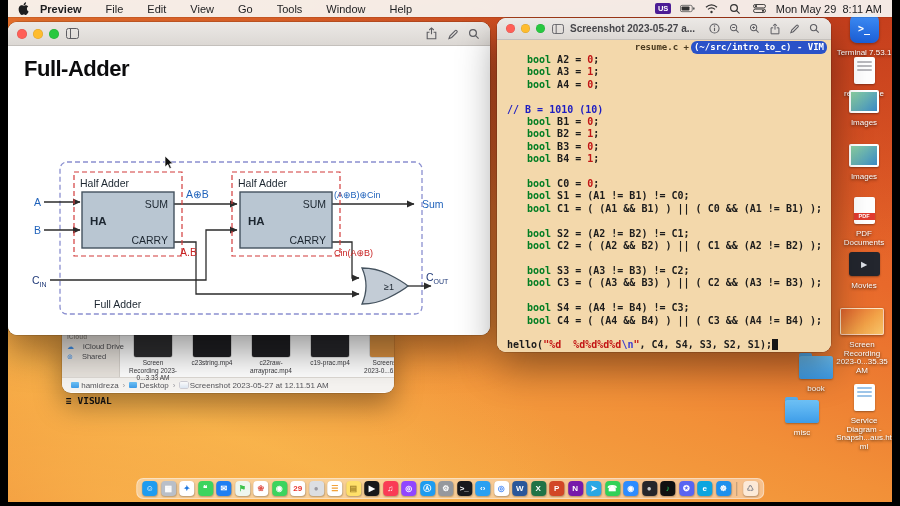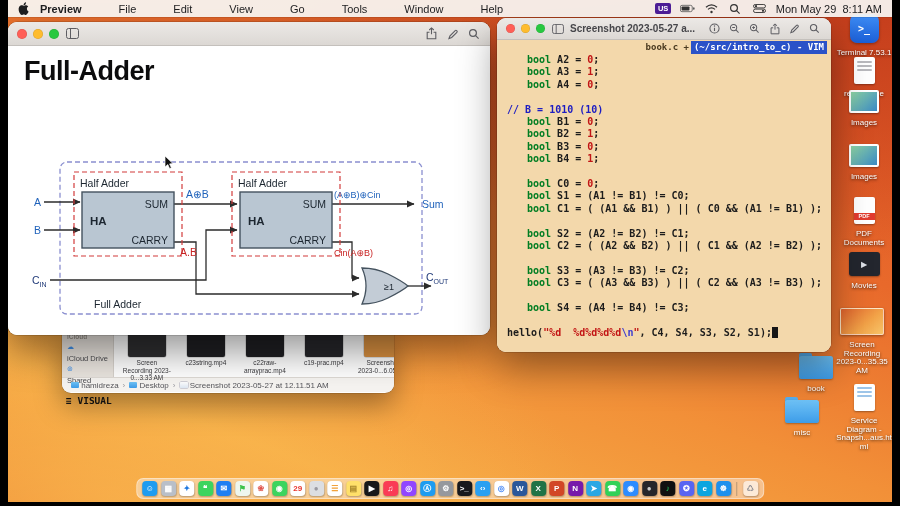--- a/index.html
+++ b/index.html
@@ -10,67 +10,67 @@
    radial-gradient(90% 70% at 12% 100%, rgba(255,200,90,.5), transparent 60%),
    radial-gradient(120% 95% at 95% 0%, #c43d1c 0%, rgba(196,61,28,0) 55%),
    linear-gradient(200deg,#dd5524 0%,#e8692b 35%,#f29038 60%,#f6aa45 82%,#ee8a34 100%);}
 
 .menu-bar{position:absolute;left:0;top:0;width:100%;height:17px;background:rgba(248,246,243,.93);
   display:flex;align-items:center;padding:0 10px;font-size:11px;color:#1d1d1f;z-index:10;
   box-shadow:0 .5px 0 rgba(0,0,0,.18);}
 .apple-wrap{display:flex;align-items:center;margin-right:11px;}
 .app-name{font-weight:bold;margin-right:0;}
 .menu-items{display:flex;align-items:center;}
-.menu-item{margin-left:13px;padding-left:24px;}
+.menu-item{padding-left:24px;}
 .menu-status{margin-left:auto;display:flex;align-items:center;gap:9px;}
 .kb-badge{font-size:7.5px;font-weight:bold;border-radius:2px;padding:1px 2.5px;background:#4c1d95;color:#fff;}
 .clock{font-size:11px;white-space:pre;}
 
 .window{position:absolute;border-radius:9px;overflow:hidden;background:#fff;
   box-shadow:0 16px 38px rgba(0,0,0,.42),0 0 0 .5px rgba(0,0,0,.25);}
 .titlebar{display:flex;align-items:center;gap:6px;background:linear-gradient(#ece9e6,#dcd8d4);
   border-bottom:1px solid #c4c0bc;padding:0 9px;}
 .lights{display:flex;gap:6px;align-items:center;}
 .light{width:10px;height:10px;border-radius:50%;box-shadow:inset 0 0 0 .5px rgba(0,0,0,.15);}
 .light.sm{width:9px;height:9px;}
 .l-red{background:#ff5f57;} .l-yel{background:#febc2e;} .l-grn{background:#28c840;}
 .win-title{color:#46464a;font-weight:bold;white-space:nowrap;overflow:hidden;}
 .tbi{display:flex;align-items:center;justify-content:center;color:#5d5d62;width:15px;height:15px;}
 .tb-spacer{flex:1;}
 
 .win-left{left:0;top:22px;width:482px;height:313px;z-index:3;}
 .win-left .titlebar{height:24px;}
 .win-left .win-title{font-size:11px;}
 .win-left .content{position:relative;height:289px;background:#fff;}
-.page-heading{position:absolute;left:16px;top:10px;font-size:27px;font-weight:bold;color:#0c0c0d;letter-spacing:-.5px;}
+.page-heading{position:absolute;left:16px;top:10px;font-size:22px;font-weight:bold;color:#0c0c0d;letter-spacing:-.5px;}
 .diagram{position:absolute;left:22px;top:110px;}
 .diagram .wire{stroke:#2b2b2b;stroke-width:1.3;fill:none;}
 .t-dark{fill:#1c2630;} .t-blue{fill:#1f62bb;} .t-red{fill:#c82323;} .t-navy{fill:#203a78;}
 .t-lg{font:bold 11.5px "Liberation Sans",sans-serif;}
 .t-md{font:10.5px "Liberation Sans",sans-serif;}
 .t-sm{font:9px "Liberation Sans",sans-serif;}
 .mouse-cursor{position:absolute;left:156px;top:110px;z-index:5;}
 
 .win-right{left:489px;top:18px;width:334px;height:334px;z-index:4;}
 .win-right .titlebar{height:22px;gap:5px;}
 .win-right .win-title{font-size:10px;}
 .code-wrap{height:312px;background:#f3d8ab;padding:1px 0 0 10px;overflow:hidden;}
 .vim-bar{display:flex;justify-content:flex-end;font:bold 9px/13px "DejaVu Sans Mono",monospace;color:#4a3a20;padding-right:4px;}
-.vim-chip{background:#2a52c8;color:#fff;padding:0 3px;margin-left:2px;}
+.vim-chip{background:#2a52c8;color:#fff;padding:0 3px;margin-left:2px;border-radius:6px;}
 .code-line{white-space:pre;font:bold 10px/12.4px "DejaVu Sans Mono",monospace;color:#1c1c1c;}
 .tok-p{color:#1c1c1c;} .tok-k{color:#007d22;padding-left:20px;} .tok-n{color:#c21414;}
 .tok-c{color:#1d1dc2;} .tok-s{color:#c21414;} .tok-e{color:#3b3bd0;}
 .tok-cur{background:#161616;color:#f3d8ab;}
 
 .finder{position:absolute;left:54px;top:330px;width:332px;height:63px;z-index:2;background:#fff;
   border-radius:0 0 9px 9px;box-shadow:0 12px 28px rgba(0,0,0,.35),0 0 0 .5px rgba(0,0,0,.2);overflow:hidden;}
 .finder-inner{display:flex;height:47px;}
 .finder-sidebar{width:58px;background:#e9e4de;border-right:1px solid #d6d1cb;padding:3px 5px;}
 .fs-header{font-size:6.5px;font-weight:bold;color:#98928a;margin-bottom:2px;}
-.fs-item{display:flex;align-items:flex-start;gap:2px;font-size:7.5px;color:#4a4a4e;line-height:10px;white-space:nowrap;flex-direction:column;}
+.fs-item{display:flex;align-items:flex-end;gap:9px;font-size:7.5px;color:#4a4a4e;line-height:10px;white-space:nowrap;}
 .fs-ic{color:#3f8fe8;font-size:7px;}
 .finder-main{flex:1;display:flex;gap:9px;padding:3px 8px 0;}
 .file{width:50px;text-align:center;}
 .file-thumb{width:38px;height:24px;margin:0 auto;border-radius:2px;box-shadow:0 0 0 .5px rgba(0,0,0,.25);}
 .file-name{font-size:6.5px;color:#3a3a3e;line-height:7.5px;margin-top:2px;}
 .finder-pathbar{height:15px;border-top:1px solid #ddd9d4;background:#f6f4f1;display:flex;align-items:center;
   padding:0 9px;font-size:8px;color:#55555a;gap:4px;white-space:nowrap;overflow:hidden;}
 .path-sep{color:#9a9aa0;}
 .pi{display:inline-block;width:8px;height:6px;border-radius:1px;background:linear-gradient(#6fc3f7,#3d9ce8);}
 .pi.file{background:linear-gradient(#fff,#dce6f2);box-shadow:0 0 0 .5px #aab;}
@@ -409,21 +409,21 @@
           </span>
         <span class="tbi">
             <svg width="11" height="11" viewBox="0 0 12 12">
               <circle cx="5" cy="5" r="3.4" fill="none" stroke="currentColor" stroke-width="1.2"></circle>
               <line x1="7.6" y1="7.6" x2="10.6" y2="10.6" stroke="currentColor" stroke-width="1.2"></line>
             </svg>
           </span>
       </div>
       <div class="code-wrap">
         <div class="vim-bar">
-          <span>book.c + </span>
+          <span>resume.c + </span>
           <span class="vim-chip">(~/src/intro_to_c) - VIM</span>
         </div>
         <div>
             <div class="code-line"><span class="tok-k">bool</span><span class="tok-p"> A2 = </span><span class="tok-n">0</span><span class="tok-p">;</span></div>
             <div class="code-line"><span class="tok-k">bool</span><span class="tok-p"> A3 = </span><span class="tok-n">1</span><span class="tok-p">;</span></div>
             <div class="code-line"><span class="tok-k">bool</span><span class="tok-p"> A4 = </span><span class="tok-n">0</span><span class="tok-p">;</span></div>
             <div class="code-line">&nbsp;</div>
             <div class="code-line"><span class="tok-c">// B = 1010 (10)</span></div>
             <div class="code-line"><span class="tok-k">bool</span><span class="tok-p"> B1 = </span><span class="tok-n">0</span><span class="tok-p">;</span></div>
             <div class="code-line"><span class="tok-k">bool</span><span class="tok-p"> B2 = </span><span class="tok-n">1</span><span class="tok-p">;</span></div>
@@ -434,20 +434,21 @@
             <div class="code-line"><span class="tok-k">bool</span><span class="tok-p"> S1 = (A1 != B1) != C0;</span></div>
             <div class="code-line"><span class="tok-k">bool</span><span class="tok-p"> C1 = ( (A1 &amp;&amp; B1) ) || ( C0 &amp;&amp; (A1 != B1) );</span></div>
             <div class="code-line">&nbsp;</div>
             <div class="code-line"><span class="tok-k">bool</span><span class="tok-p"> S2 = (A2 != B2) != C1;</span></div>
             <div class="code-line"><span class="tok-k">bool</span><span class="tok-p"> C2 = ( (A2 &amp;&amp; B2) ) || ( C1 &amp;&amp; (A2 != B2) );</span></div>
             <div class="code-line">&nbsp;</div>
             <div class="code-line"><span class="tok-k">bool</span><span class="tok-p"> S3 = (A3 != B3) != C2;</span></div>
             <div class="code-line"><span class="tok-k">bool</span><span class="tok-p"> C3 = ( (A3 &amp;&amp; B3) ) || ( C2 &amp;&amp; (A3 != B3) );</span></div>
             <div class="code-line">&nbsp;</div>
             <div class="code-line"><span class="tok-k">bool</span><span class="tok-p"> S4 = (A4 != B4) != C3;</span></div>
+            <div class="code-line"><span class="tok-k">bool</span><span class="tok-p"> C4 = ( (A4 &amp;&amp; B4) ) || ( C3 &amp;&amp; (A4 != B4) );</span></div>
             <div class="code-line">&nbsp;</div>
             <div class="code-line"><span class="tok-p">hello(</span><span class="tok-s">"%d  %d%d%d%d</span><span class="tok-e">\n</span><span class="tok-s">"</span><span class="tok-p">, C4, S4, S3, S2, S1);</span><span class="tok-cur"> </span></div>
           </div>
       </div>
     </div>
 
     <div class="dock">
       <div style="display:contents"><span class="dock-icon" style="background: rgb(30, 156, 240); color: rgb(255, 255, 255);">☺</span><span class="dock-icon" style="background: rgb(185, 191, 200); color: rgb(255, 255, 255);">▦</span><span class="dock-icon" style="background: rgb(255, 255, 255); color: rgb(30, 120, 224);">✦</span><span class="dock-icon" style="background: rgb(60, 212, 94); color: rgb(255, 255, 255);">❝</span><span class="dock-icon" style="background: rgb(31, 127, 242); color: rgb(255, 255, 255);">✉</span><span class="dock-icon" style="background: rgb(238, 246, 238); color: rgb(60, 194, 74);">⚑</span><span class="dock-icon" style="background: rgb(255, 255, 255); color: rgb(224, 86, 78);">❀</span><span class="dock-icon" style="background: rgb(60, 212, 94); color: rgb(255, 255, 255);">◉</span><span class="dock-icon" style="background: rgb(255, 255, 255); color: rgb(232, 54, 46);">29</span><span class="dock-icon" style="background: rgb(220, 222, 226); color: rgb(154, 154, 162);">●</span><span class="dock-icon" style="background: rgb(255, 255, 255); color: rgb(242, 163, 60);">☰</span><span class="dock-icon" style="background: rgb(255, 224, 106); color: rgb(168, 134, 42);">▤</span><span class="dock-icon" style="background: rgb(24, 24, 26); color: rgb(255, 255, 255);">▶</span><span class="dock-icon" style="background: rgb(250, 60, 85); color: rgb(255, 255, 255);">♫</span><span class="dock-icon" style="background: rgb(145, 70, 255); color: rgb(255, 255, 255);">◎</span><span class="dock-icon" style="background: rgb(30, 156, 240); color: rgb(255, 255, 255);">Ⓐ</span><span class="dock-icon" style="background: rgb(149, 152, 157); color: rgb(255, 255, 255);">⚙</span><span class="dock-icon" style="background: rgb(25, 25, 28); color: rgb(255, 255, 255);">&gt;_</span><span class="dock-icon" style="background: rgb(42, 160, 242); color: rgb(255, 255, 255);">‹›</span><span class="dock-icon" style="background: rgb(255, 255, 255); color: rgb(66, 133, 244);">◎</span><span class="dock-icon" style="background: rgb(43, 87, 154); color: rgb(255, 255, 255);">W</span><span class="dock-icon" style="background: rgb(33, 115, 70); color: rgb(255, 255, 255);">X</span><span class="dock-icon" style="background: rgb(210, 71, 38); color: rgb(255, 255, 255);">P</span><span class="dock-icon" style="background: rgb(119, 25, 170); color: rgb(255, 255, 255);">N</span><span class="dock-icon" style="background: rgb(42, 167, 228); color: rgb(255, 255, 255);">➤</span><span class="dock-icon" style="background: rgb(49, 209, 88); color: rgb(255, 255, 255);">☎</span><span class="dock-icon" style="background: rgb(45, 140, 255); color: rgb(255, 255, 255);">◉</span><span class="dock-icon" style="background: rgb(38, 38, 42); color: rgb(204, 204, 204);">●</span><span class="dock-icon" style="background: rgb(16, 16, 16); color: rgb(30, 215, 96);">♪</span><span class="dock-icon" style="background: rgb(88, 101, 242); color: rgb(255, 255, 255);">✪</span><span class="dock-icon" style="background: rgb(12, 165, 224); color: rgb(255, 255, 255);">e</span><span class="dock-icon" style="background: rgb(29, 144, 237); color: rgb(255, 255, 255);">☸</span><span class="dock-divider"></span><span class="dock-icon" style="background: rgba(255, 255, 255, 0.65); color: rgb(138, 138, 144);">♺</span></div>
     </div>
 

